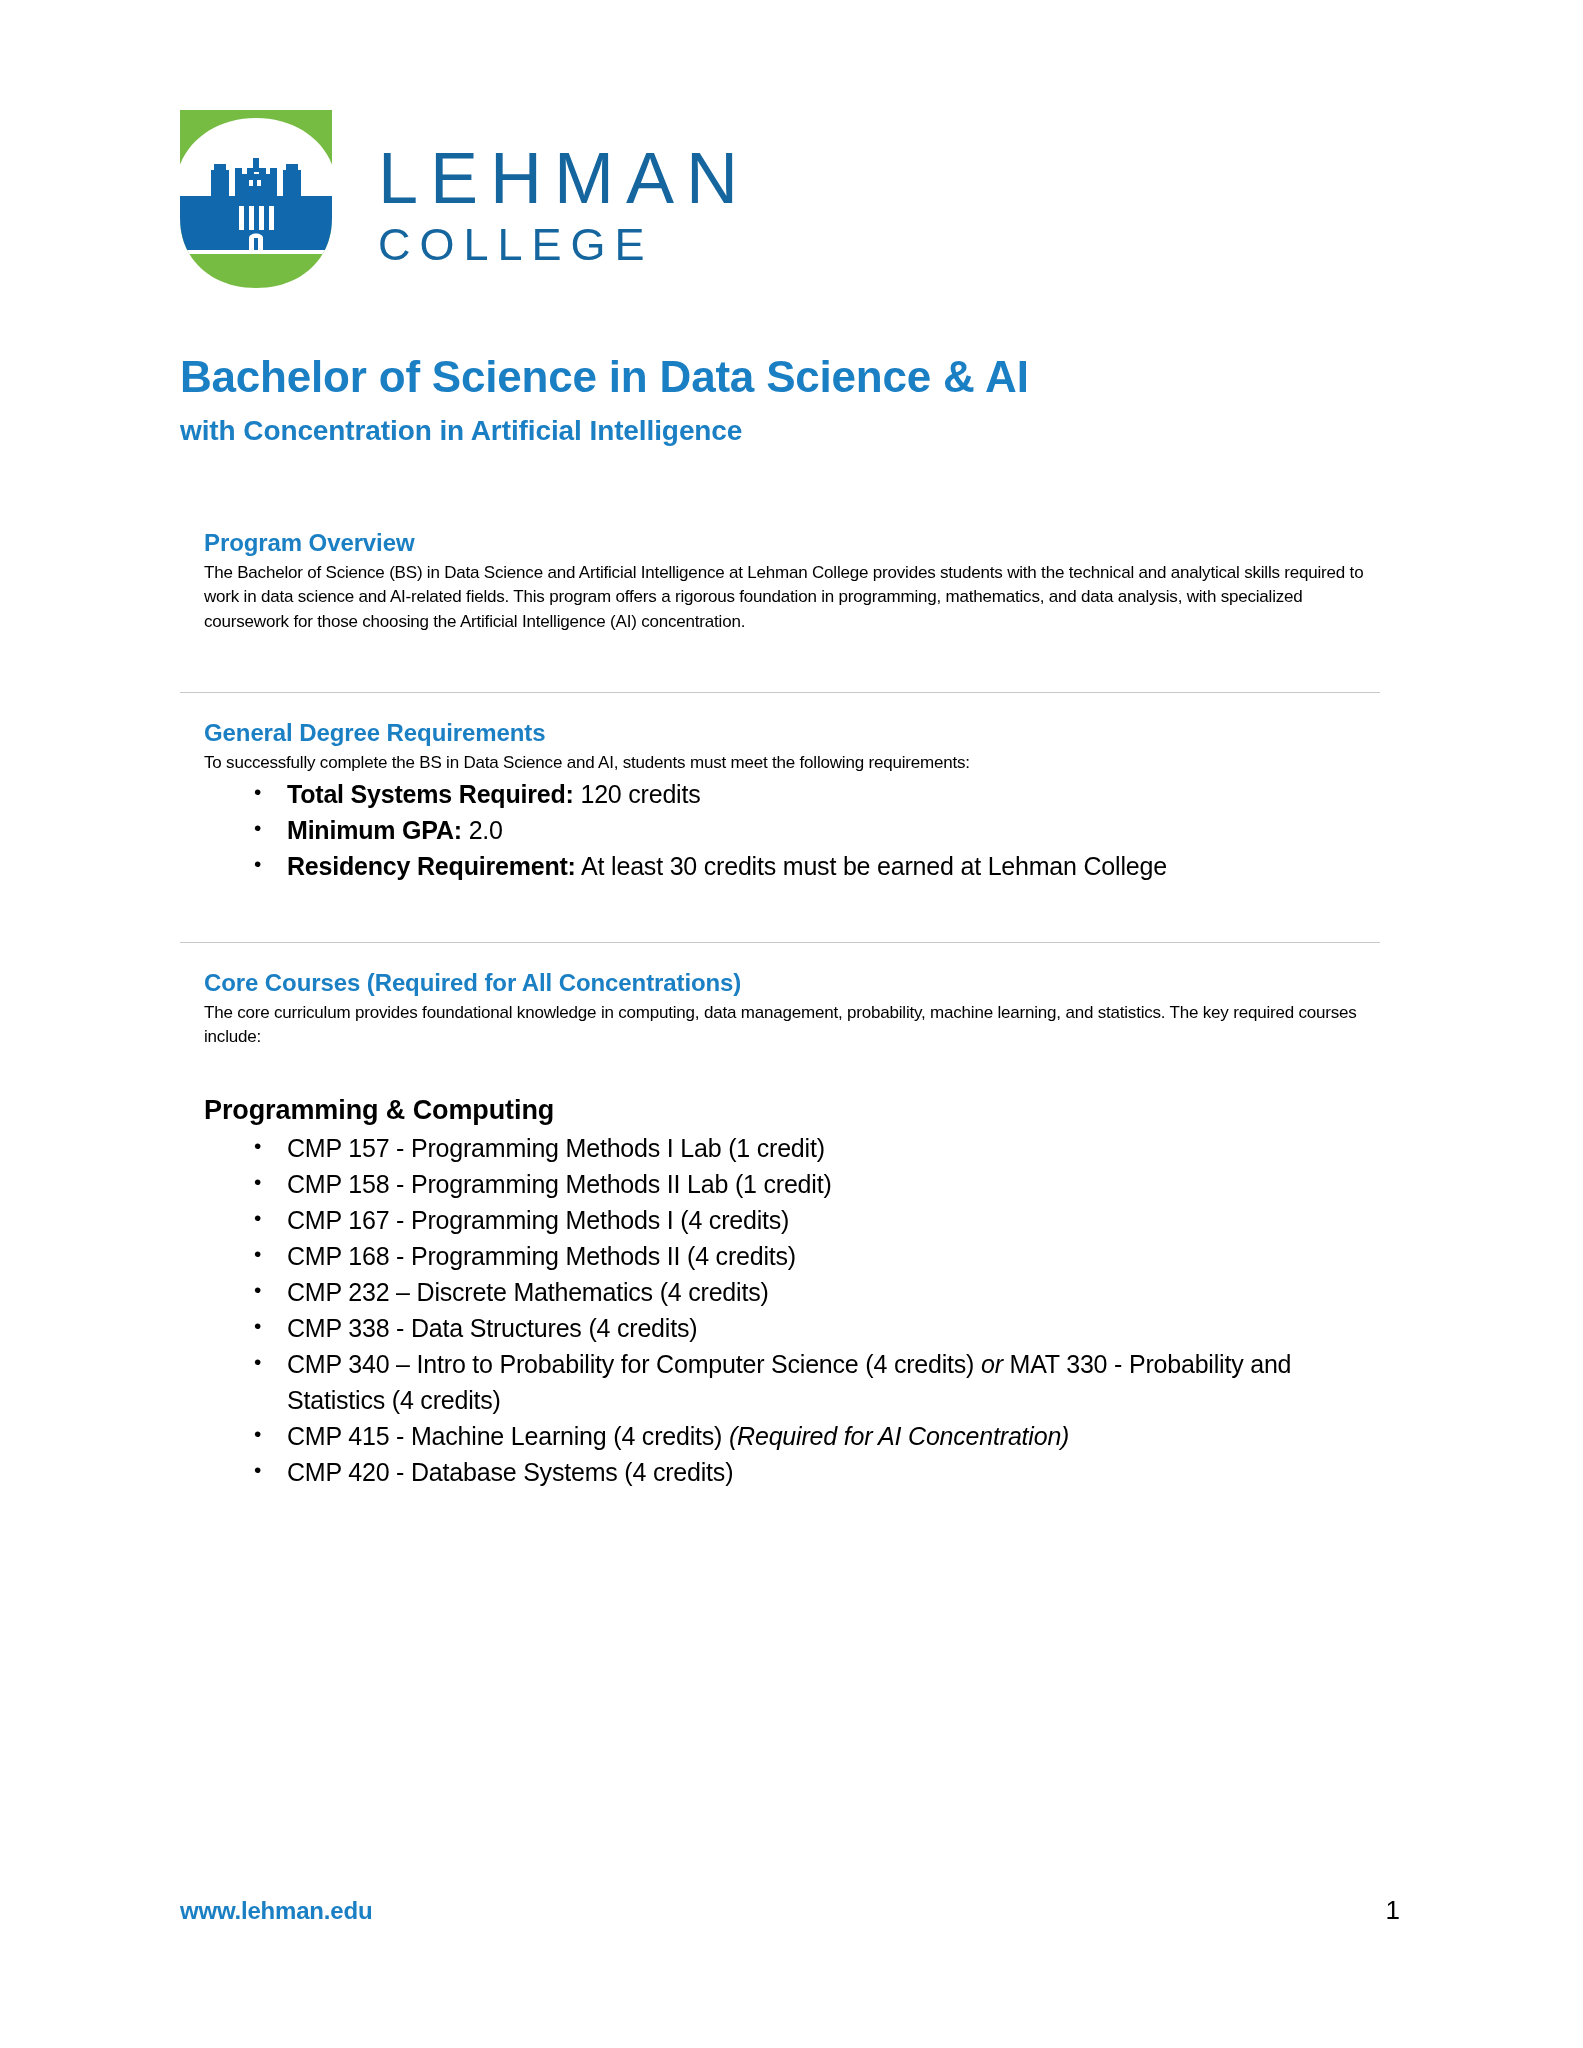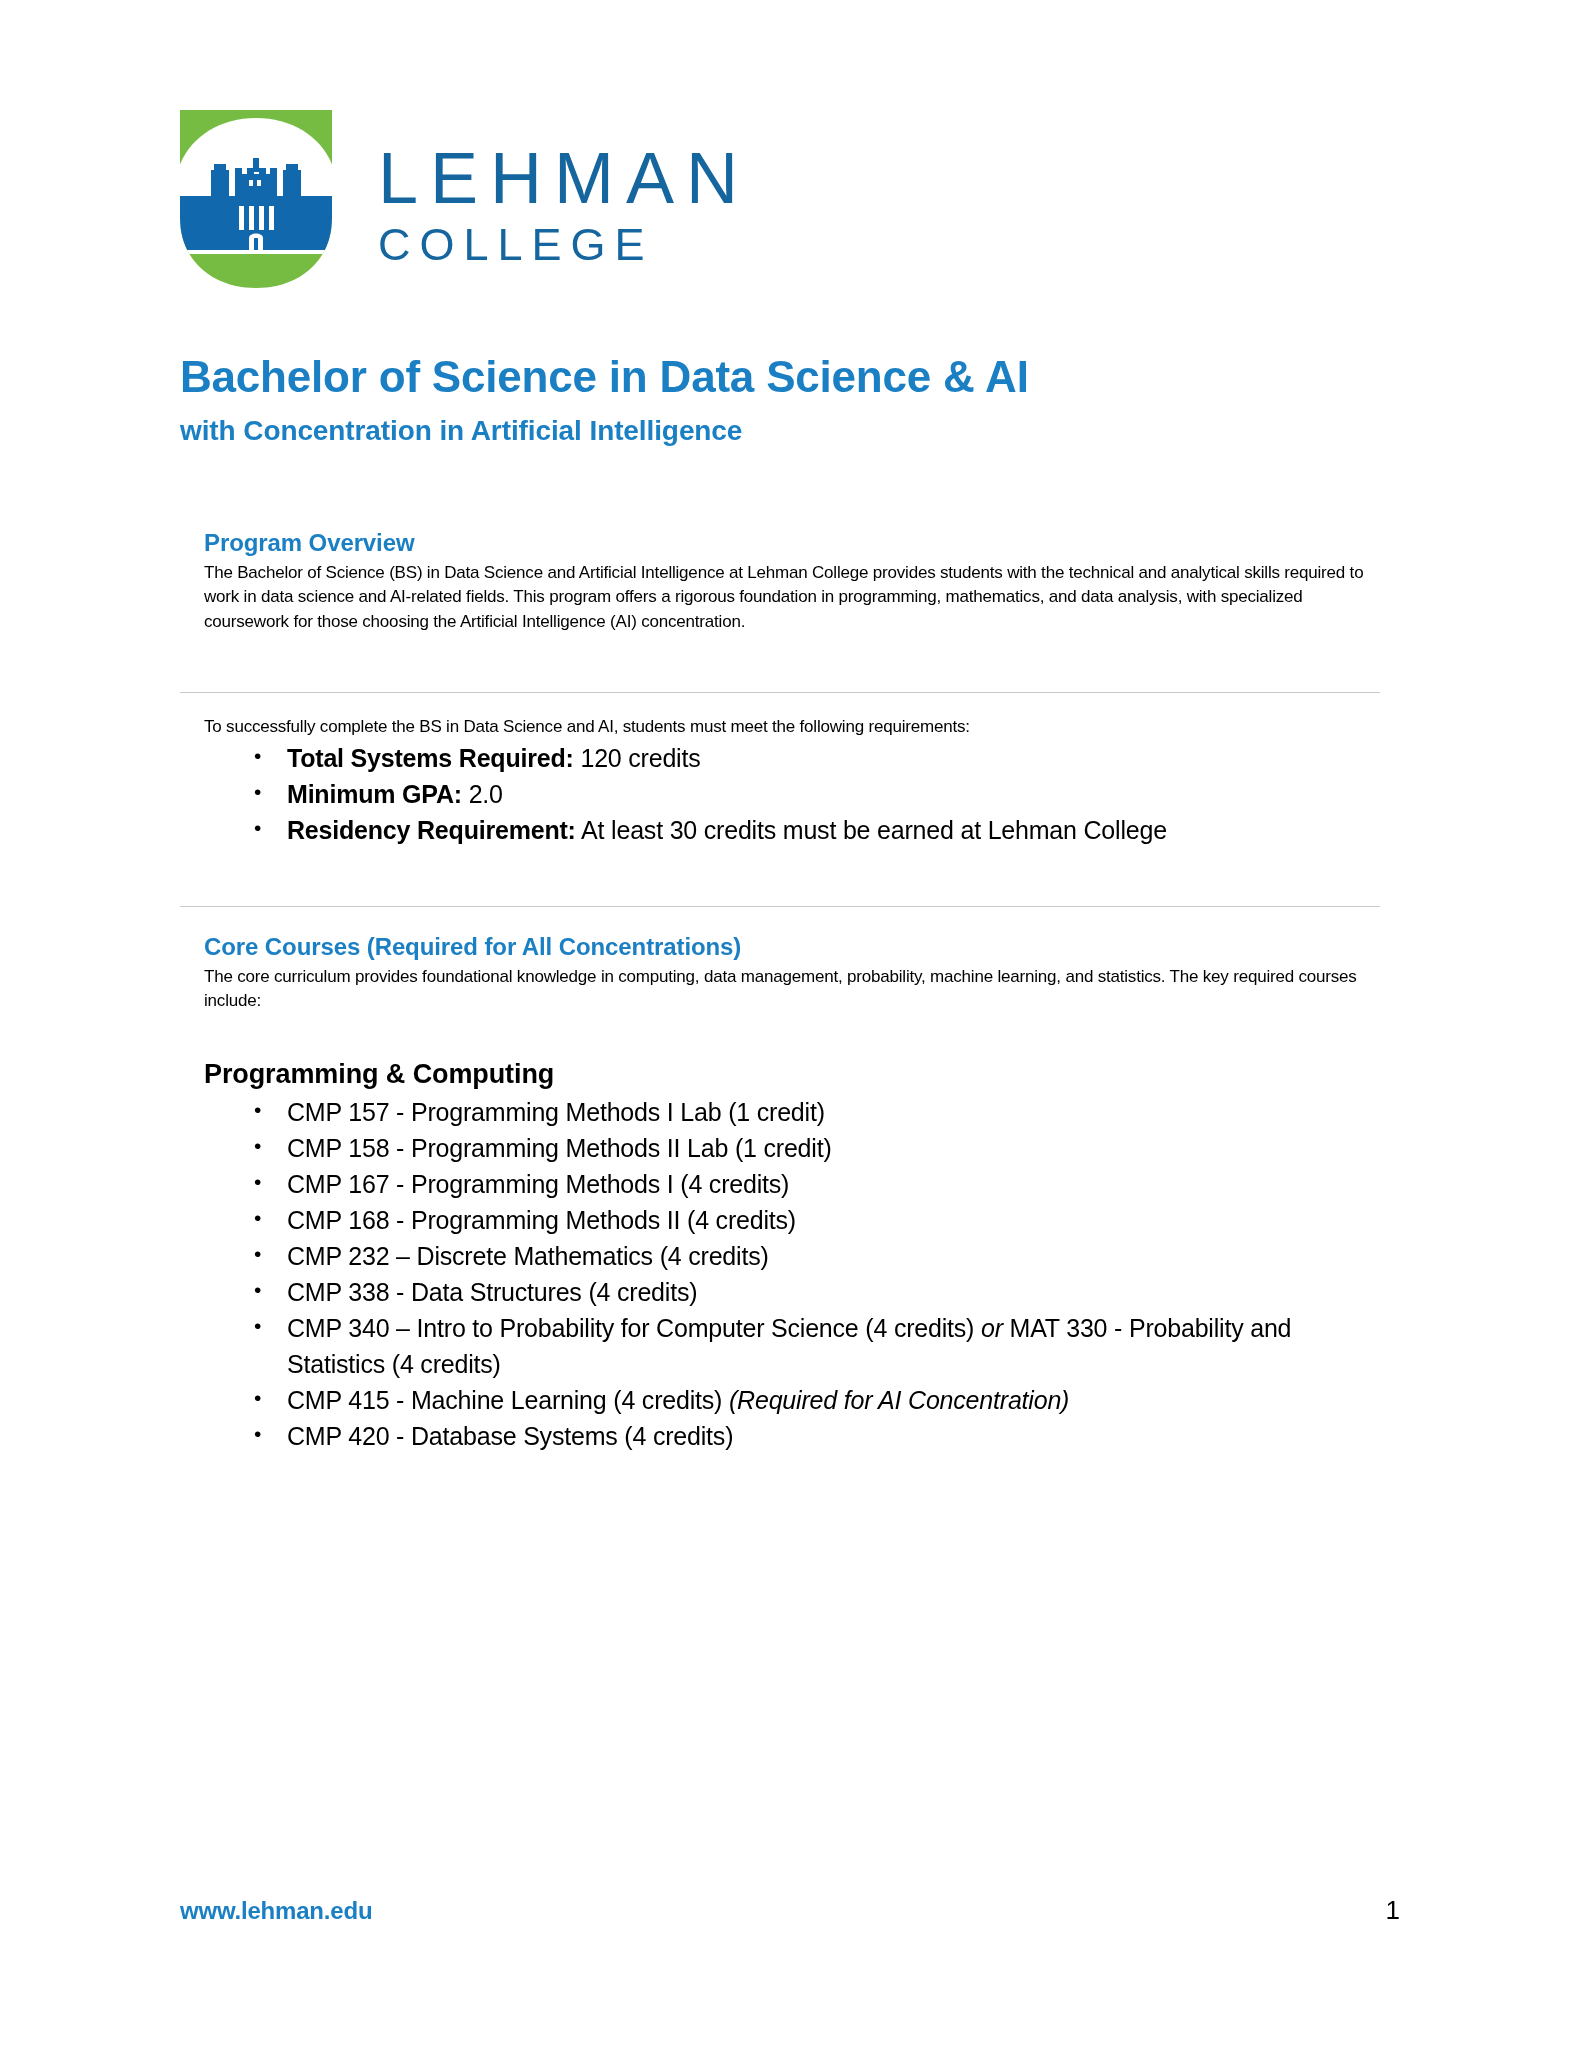--- a/index.html
+++ b/index.html
@@ -259,20 +259,21 @@
     <div class="section">
       <div class="sec-heading">Program Overview</div>
       <div class="para">The Bachelor of Science (BS) in Data Science and Artificial Intelligence at Lehman College provides students with the technical and analytical skills required to work in data science and AI-related fields. This program offers a rigorous foundation in programming, mathematics, and data analysis, with specialized coursework for those choosing the Artificial Intelligence (AI) concentration.</div>
     </div>
 
     <div class="gap-l"></div>
     <hr class="divider">
     <div class="gap-s"></div>
 
     <div class="section">
+      <div class="sec-heading">General Degree Requirements</div>
       <div class="para">To successfully complete the BS in Data Science and AI, students must meet the following requirements:</div>
       <ul class="bullets">
         <li>
           <span class="bold">Total Systems Required:</span><span> 120 credits</span>
         </li>
         <li>
           <span class="bold">Minimum GPA:</span><span> 2.0</span>
         </li>
         <li>
           <span class="bold">Residency Requirement:</span><span> At least 30 credits must be earned at Lehman College</span>

